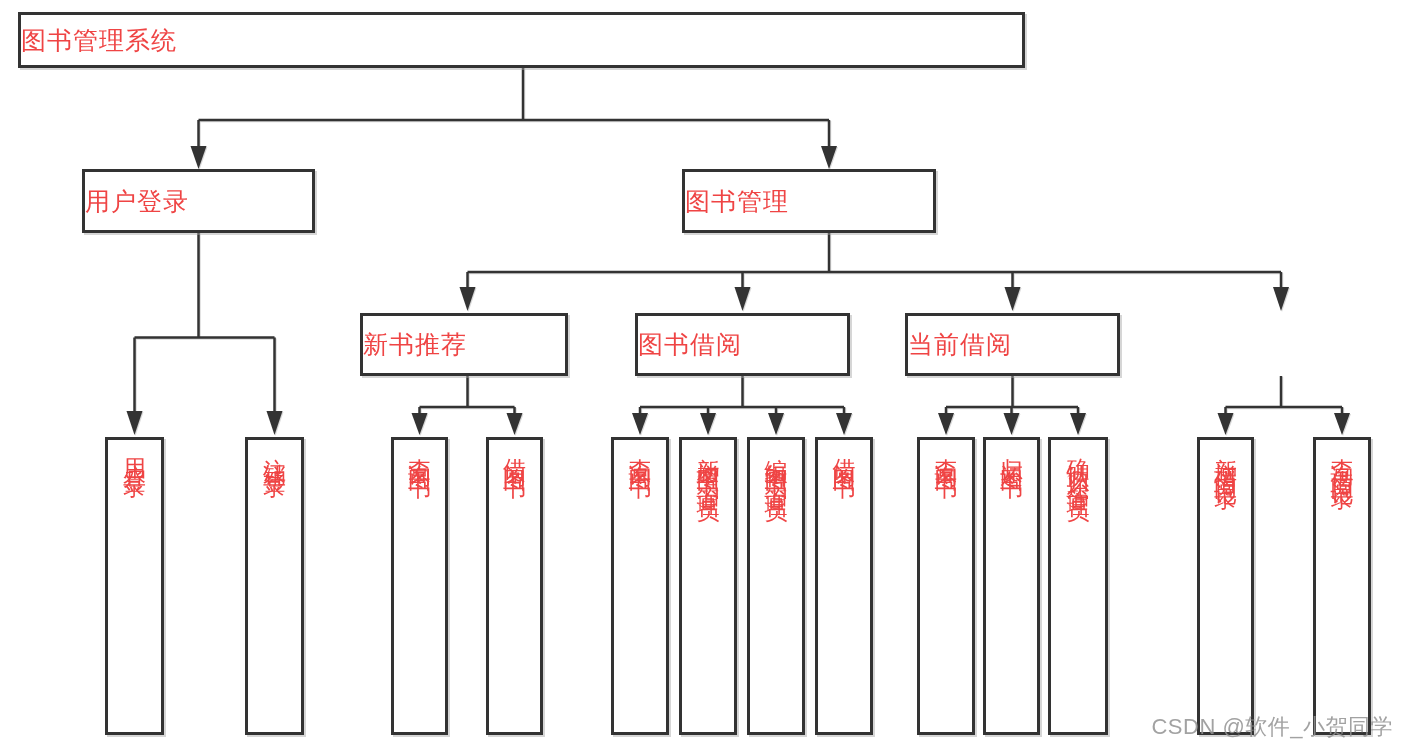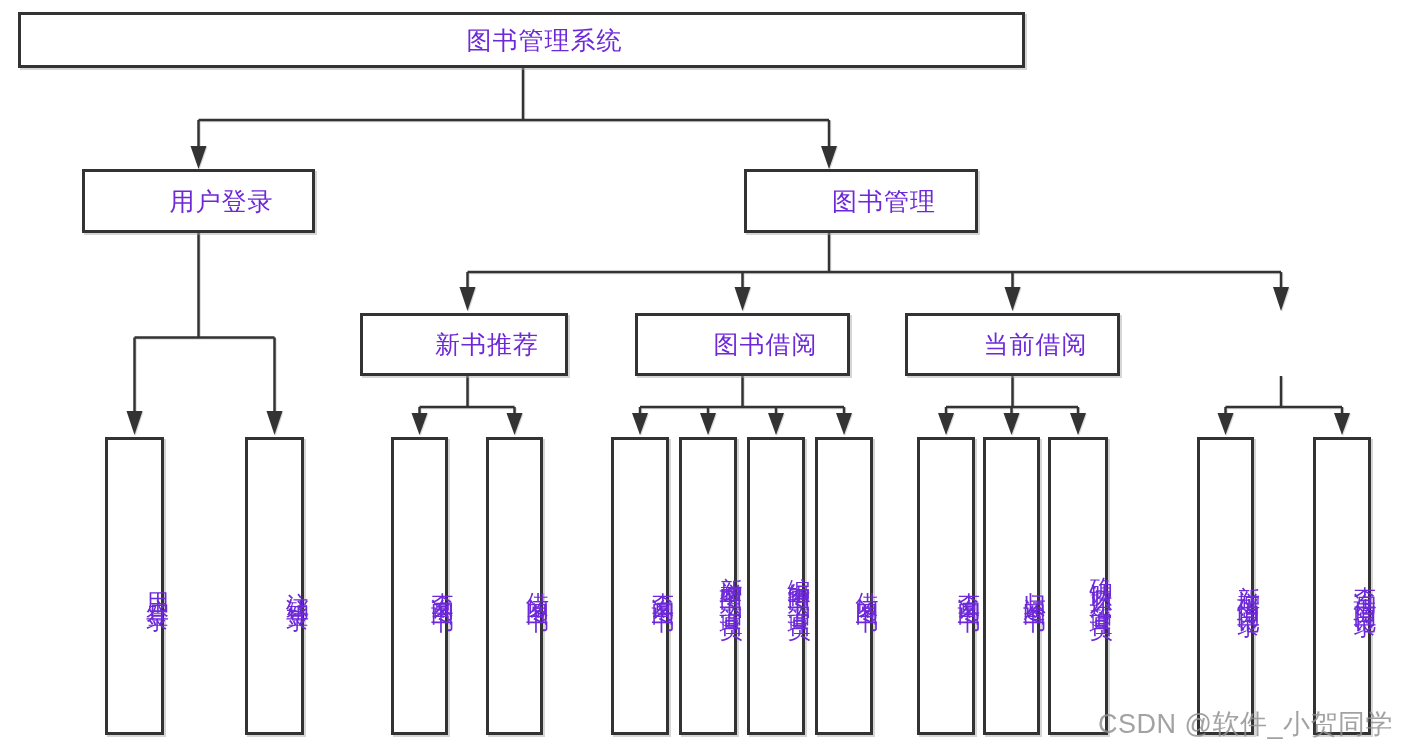--- a/index.html
+++ b/index.html
@@ -7,32 +7,32 @@
     position:relative;width:1405px;height:747px;background:#ffffff;
     font-family:"Liberation Sans","DejaVu Sans",sans-serif;
     overflow:hidden;
   }
   svg.connectors{
     position:absolute;left:0;top:0;z-index:1;
     filter:drop-shadow(1px 1px 0 rgba(170,170,170,0.45));
   }
   .node{
     position:absolute;box-sizing:border-box;
-    background:#ffffff;border:3px solid #333333;color:#6d28d9;
-    display:flex;align-items:center;justify-content:center;
-    z-index:2;box-shadow:2px 2px 0 rgba(165,165,165,0.45);padding-left:46px;
+    background:#ffffff;border:3px solid #333333;color:#ef4444;
+    display:flex;align-items:center;
+    z-index:2;box-shadow:2px 2px 0 rgba(165,165,165,0.45);
   }
   .h{font-size:25px;letter-spacing:1px;white-space:nowrap;}
   .v{
     writing-mode:vertical-rl;text-orientation:mixed;
     font-size:23px;letter-spacing:6px;line-height:1;
   }
   .watermark{
     position:absolute;right:12px;bottom:5px;z-index:6;
-    font-size:27px;color:rgba(146,146,146,0.85);
+    font-size:22px;color:rgba(146,146,146,0.85);
     letter-spacing:0.5px;white-space:nowrap;text-align:right;
   }
 </style>
 </head>
 <body>
 
 <div class="stage">
 
   <svg class="connectors" width="1405" height="747" viewBox="0 0 1405 747">
     <g stroke="#333333" stroke-width="2.5" fill="none">
@@ -104,21 +104,21 @@
     </g>
   </svg>
 
   <div class="node h" style="left:18px;top:12px;width:1007px;height:56px;">
     <span>图书管理系统</span>
   </div>
 
   <div class="node h" style="left:82px;top:169px;width:233px;height:64px;">
     <span>用户登录</span>
   </div>
-  <div class="node h" style="left:744px;top:169px;width:234px;height:64px;">
+  <div class="node h" style="left:682px;top:169px;width:254px;height:64px;">
     <span>图书管理</span>
   </div>
 
   <div class="node h" style="left:360px;top:313px;width:208px;height:63px;">
     <span>新书推荐</span>
   </div>
   <div class="node h" style="left:635px;top:313px;width:215px;height:63px;">
     <span>图书借阅</span>
   </div>
   <div class="node h" style="left:905px;top:313px;width:215px;height:63px;">

